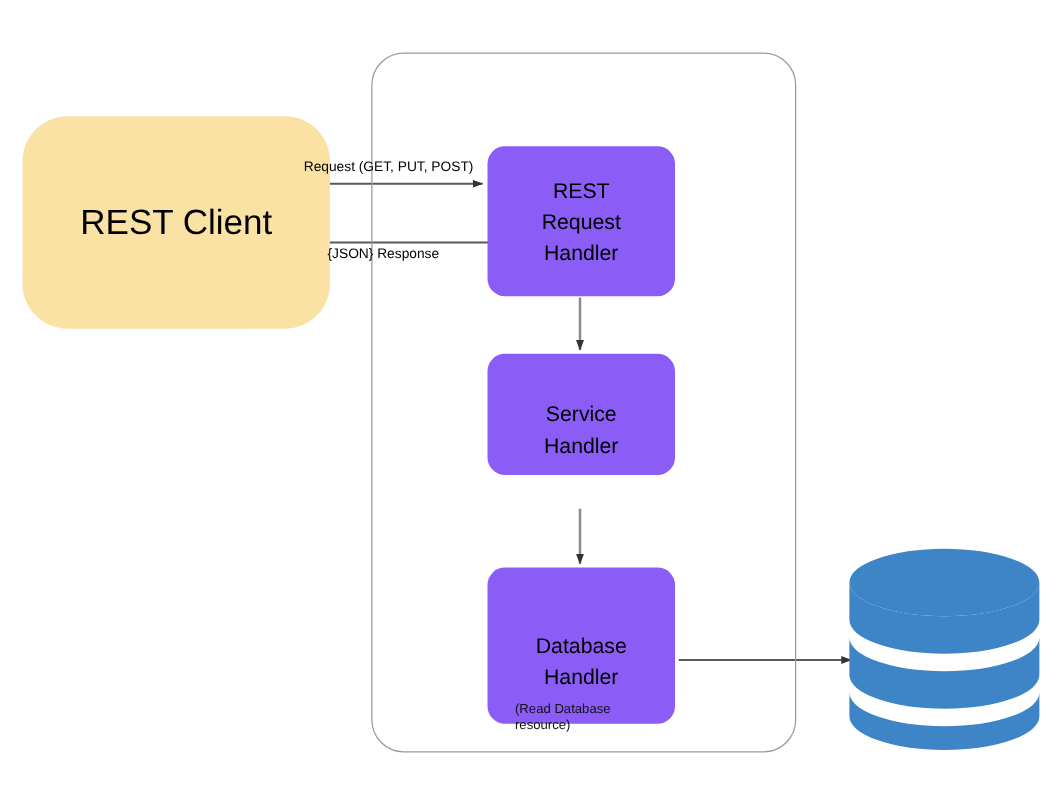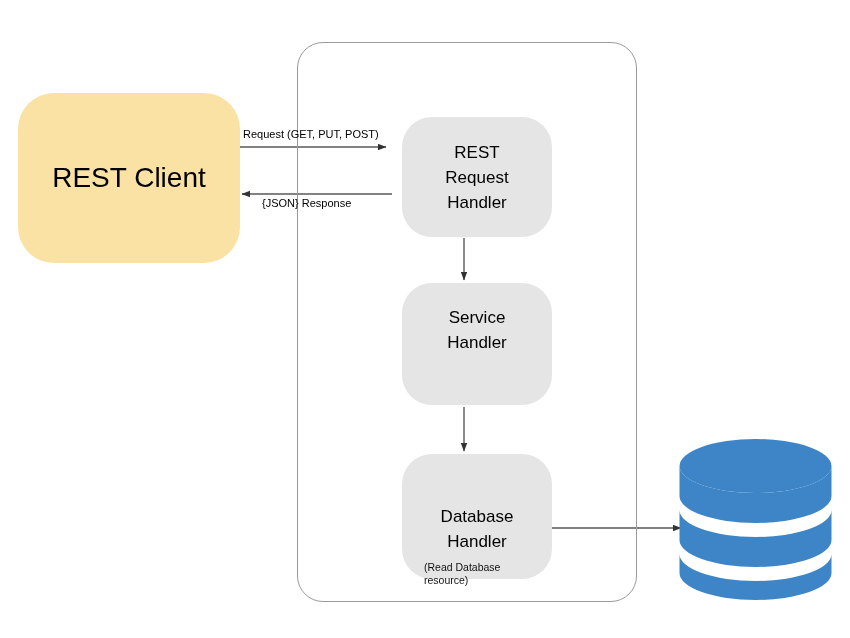--- a/index.html
+++ b/index.html
@@ -34,52 +34,52 @@
     white-space:nowrap;
   }
 
   
   .client-box{
     position:absolute;
     left:18px;top:93px;
     width:222px;height:170px;
     background:#fae1a4;
     border-radius:36px;
+    padding-left:24px;
   }
   .client-label{
     position:absolute;
     left:0;top:0;width:100%;height:100%;
     display:flex;align-items:center;justify-content:center;
     font-size:28px;color:#000;
   }
 
   
   .proc{
     position:absolute;
     width:150px;
-    background:#e5e5e5;
-    border-radius:30px;
+    background:#8b5cf6;
+    border-radius:14px;
     box-sizing:border-box;
-    margin-left:12px;
   }
   .proc .title{
     text-align:center;
     font-size:17px;
     line-height:25px;
     color:#000;
     white-space:pre-line;
   }
   .proc .sub{
     font-size:10.5px;
     line-height:13px;
     color:#111;
     white-space:pre-line;
   }
   #proc-rest{left:390px;top:117px;height:120px;display:flex;align-items:center;justify-content:center;}
-  #proc-service{left:390px;top:283px;height:122px;padding-top:22px;}
+  #proc-service{left:390px;top:283px;height:97px;padding-top:36px;}
   #proc-service .sub{text-align:center;margin-top:16px;padding:0 6px;}
   #proc-db{left:390px;top:454px;height:125px;padding-top:50px;}
   #proc-db .sub{text-align:left;margin-top:7px;padding-left:22px;}
 
   
   .wire-label{
     position:absolute;
     font-size:11px;
     color:#000;
     white-space:nowrap;

